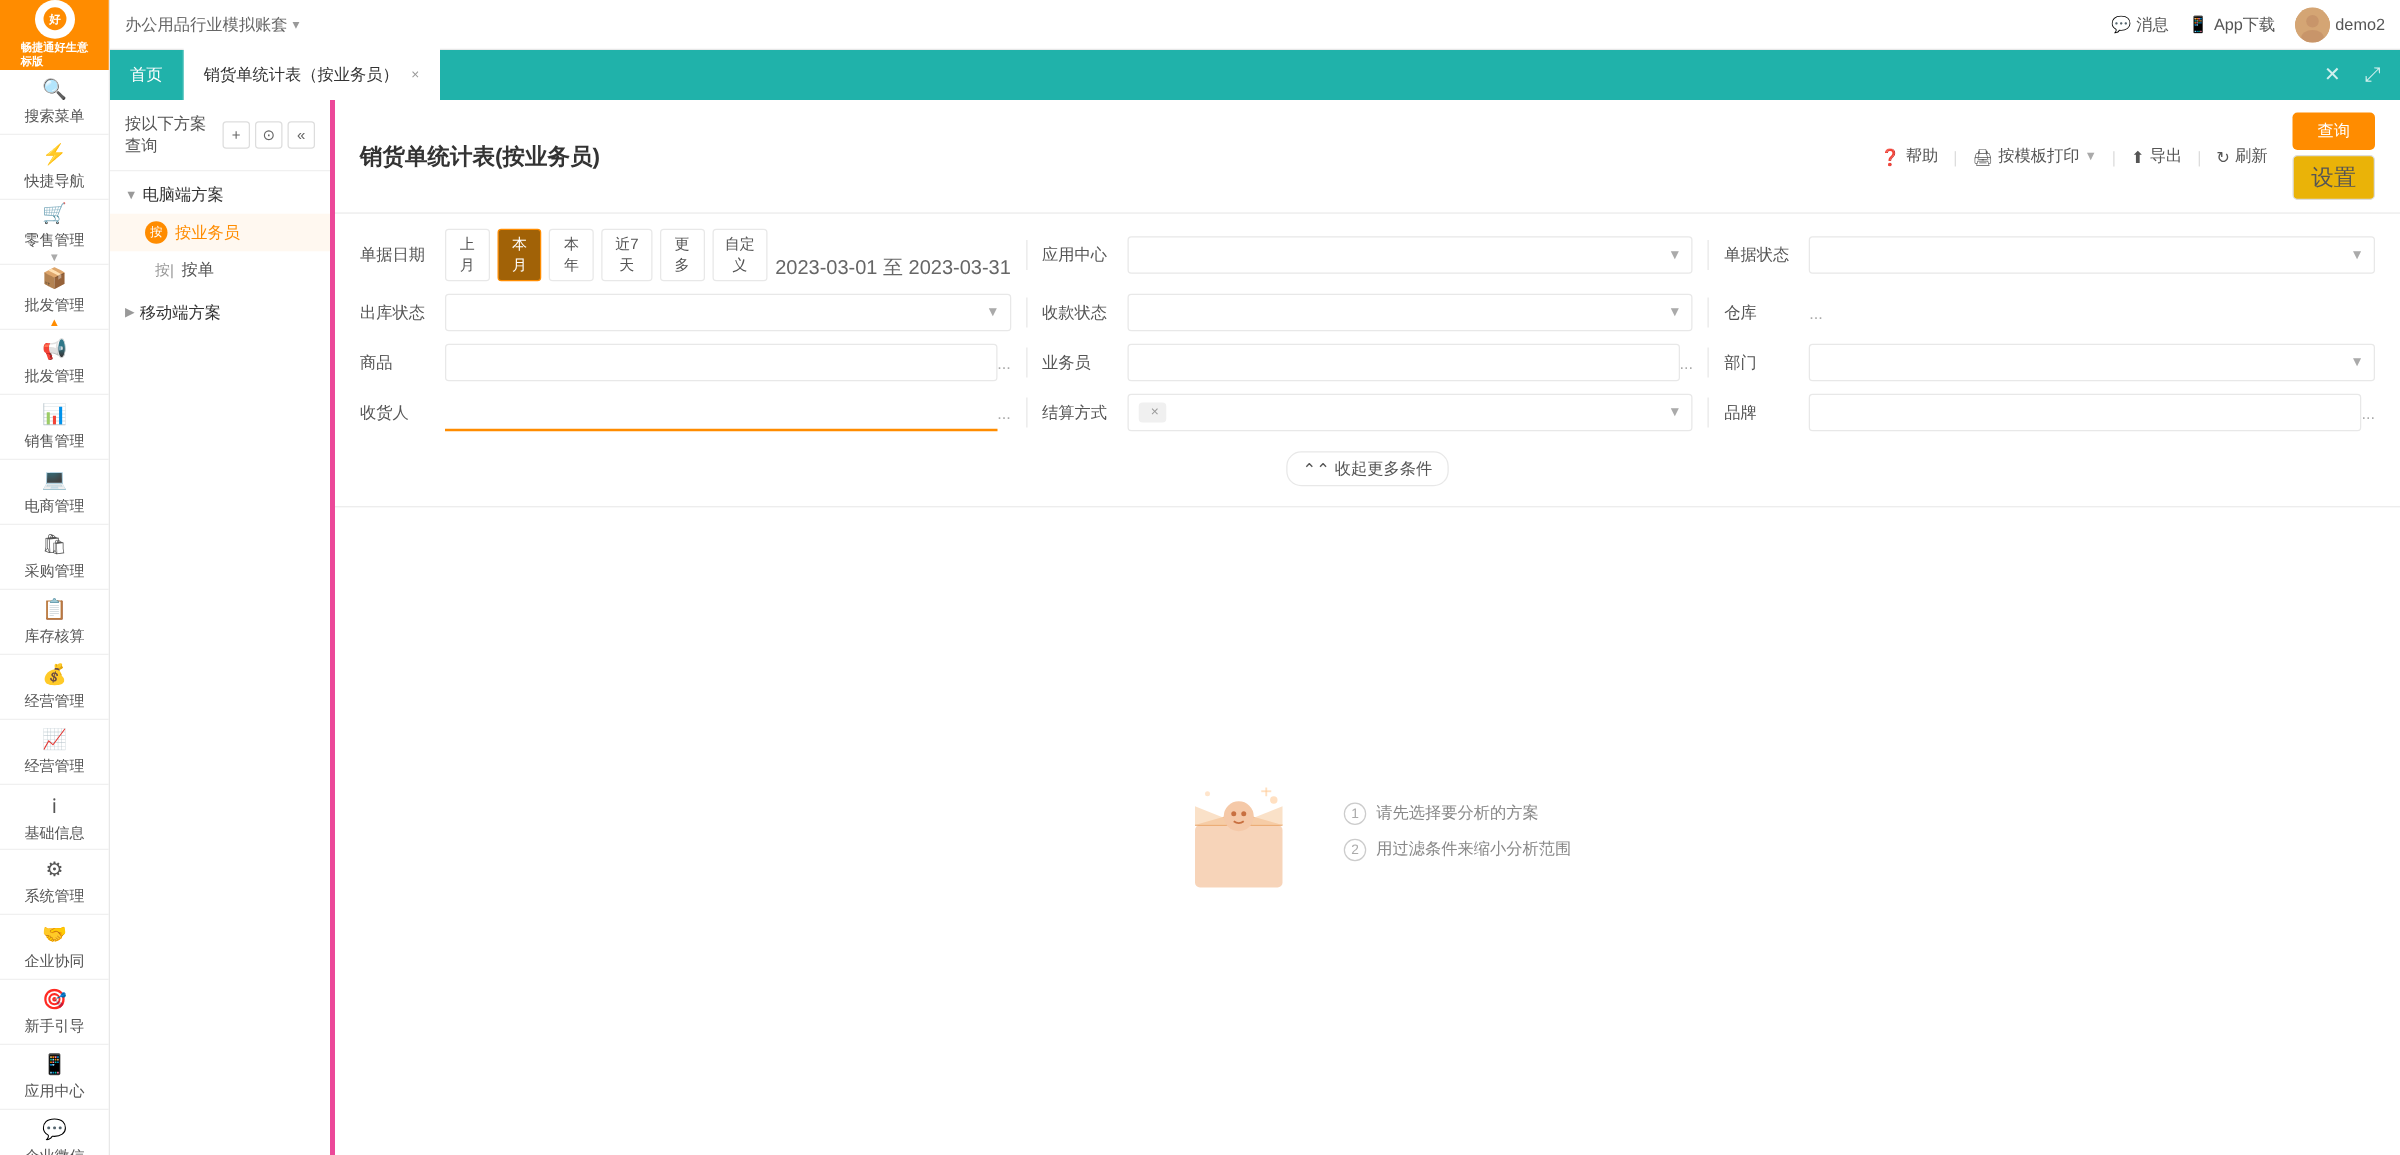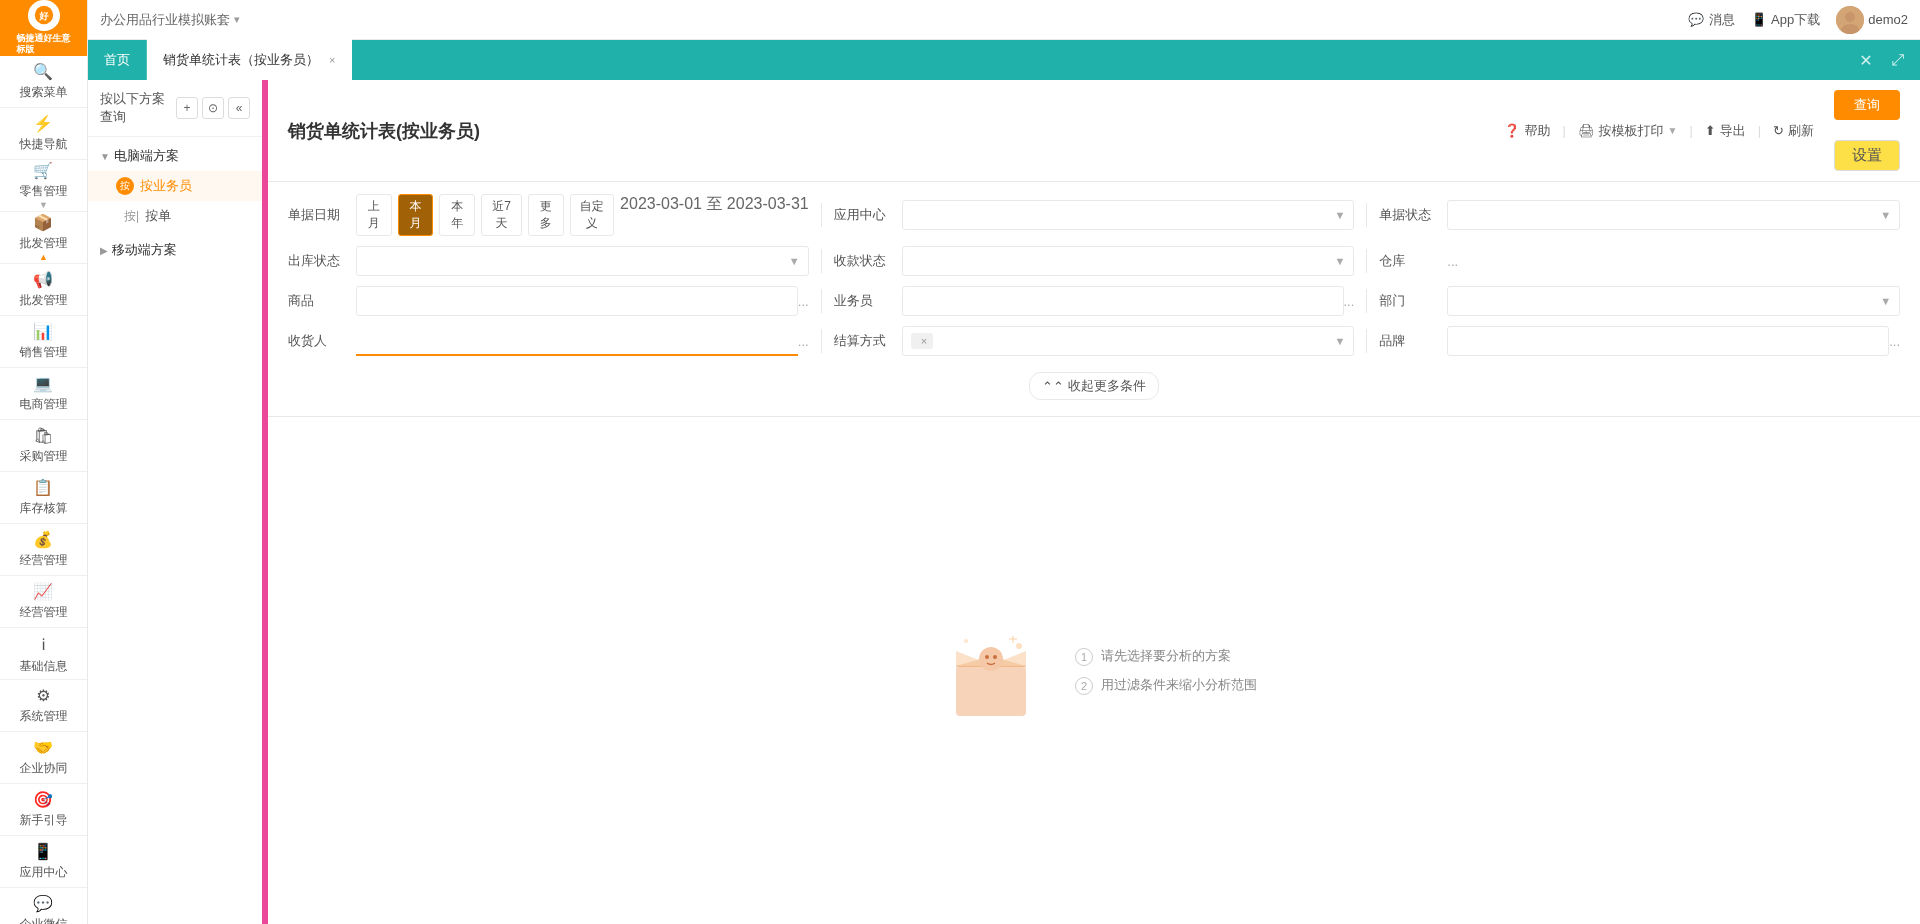--- a/index.html
+++ b/index.html
@@ -160,21 +160,21 @@
     .content {
       flex: 1;
       display: flex;
       overflow: hidden;
     }
 
     
     .left-panel {
       width: 180px;
       background: #fff;
-      border-right: 6px solid #ec4899;
+      border-right: 4px solid #ec4899;
       display: flex;
       flex-direction: column;
       flex-shrink: 0;
       overflow-y: auto;
     }
     .left-panel-header {
       display: flex;
       align-items: center;
       padding: 10px 12px;
       font-size: 13px;
@@ -309,29 +309,28 @@
       background: #ff8c00;
       color: #fff;
       border: none;
       border-radius: 4px;
       padding: 6px 20px;
       font-size: 13px;
       cursor: pointer;
       font-family: inherit;
     }
     .btn-settings {
-      background: #fde047;
+      background: #eab308;
       color: #555;
       border: 1px solid #ddd;
       border-radius: 4px;
       padding: 5px 14px;
-      font-size: 15px;
+      font-size: 18px;
       cursor: pointer;
       font-family: inherit;
-      margin-top: 16px;
     }
 
     
     .filter-area {
       background: #fff;
       padding: 12px 20px;
       border-bottom: 1px solid #e8e8e8;
       flex-shrink: 0;
     }
     .filter-row {
@@ -366,21 +365,21 @@
       border: 1px solid #e8e8e8;
       border-radius: 3px;
       padding: 0 8px;
       font-size: 13px;
       color: #333;
       font-family: inherit;
       outline: none;
     }
     .date-filter {
       display: flex;
-      align-items: flex-start;
+      align-items: flex-end;
       gap: 6px;
       flex: 1;
     }
     .date-btn {
       padding: 3px 8px;
       font-size: 12px;
       border: 1px solid #e8e8e8;
       border-radius: 3px;
       background: #fff;
       cursor: pointer;

